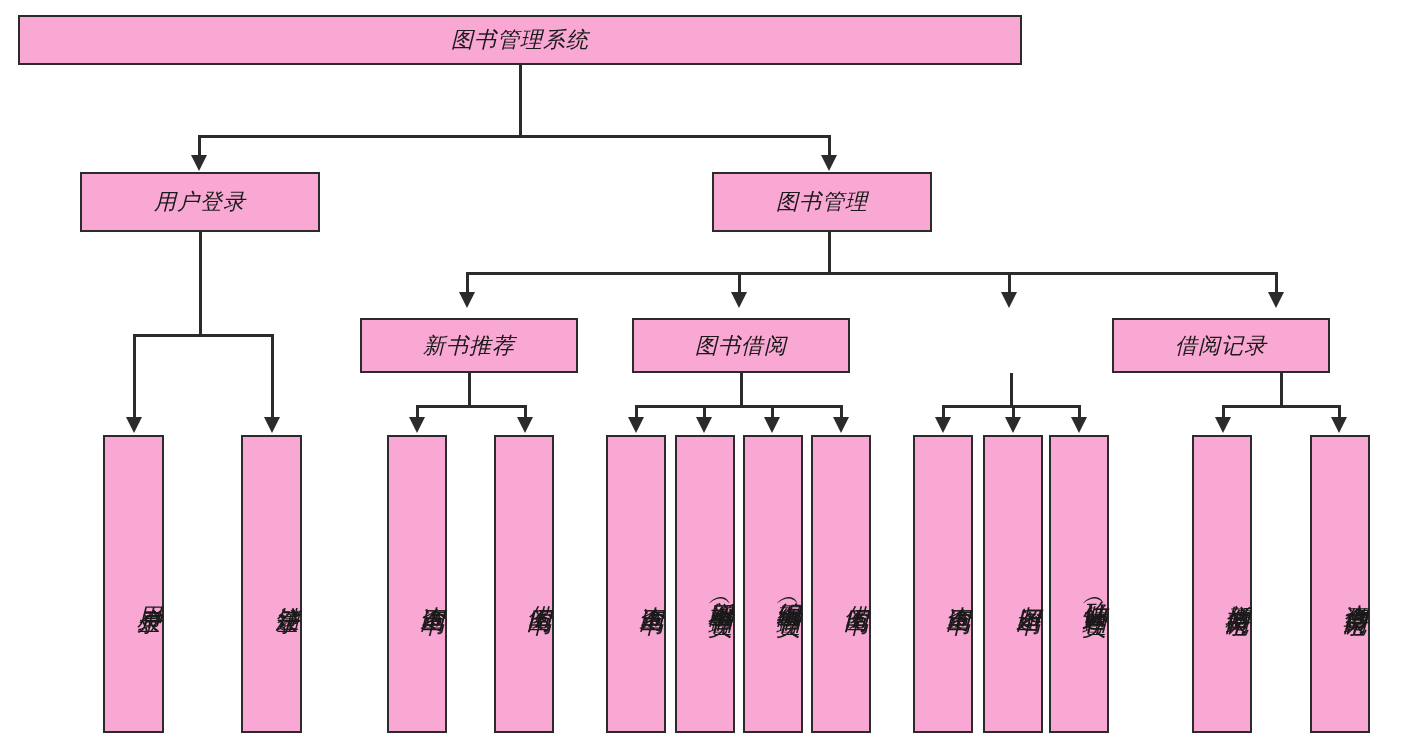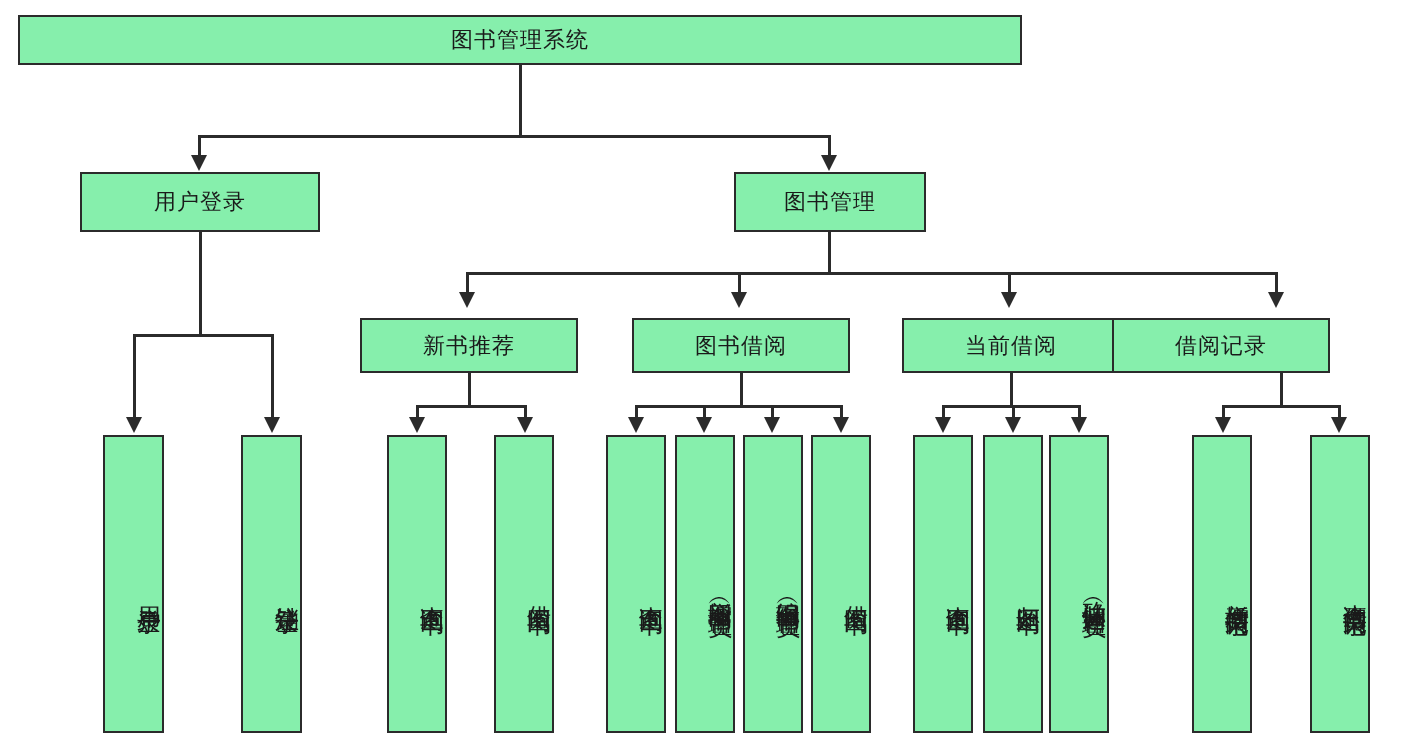--- a/index.html
+++ b/index.html
@@ -14,26 +14,27 @@
     position: relative;
     width: 1405px;
     height: 747px;
     background: #ffffff;
     overflow: hidden;
   }
   .node {
     position: absolute;
     box-sizing: border-box;
     border: 2px solid #2b2b2b;
-    background: #86efac;
+    background: #f9a8d4;
     display: flex;
     align-items: center;
     justify-content: center;
     color: #1a1a1a;
     text-align: center;
+    font-style: italic;
   }
   .node.h {
     font-size: 22px;
     letter-spacing: 1px;
   }
   .node.v {
     writing-mode: vertical-rl;
     text-orientation: upright;
     font-size: 24px;
     letter-spacing: 2px;
@@ -79,21 +80,21 @@
   <div class="line" style="left:519px; top:65px; width:3px; height:72px;"></div>
   <div class="line" style="left:198px; top:135px; width:633px; height:3px;"></div>
   <div class="line" style="left:198px; top:135px; width:3px; height:22px;"></div>
   <div class="arrow" style="left:191px; top:155px;"></div>
   <div class="line" style="left:828px; top:135px; width:3px; height:22px;"></div>
   <div class="arrow" style="left:821px; top:155px;"></div>
 
   <div class="node h" style="left:80px; top:172px; width:240px; height:60px;">
     <span>用户登录</span>
   </div>
-  <div class="node h" style="left:734px; top:172px; width:192px; height:60px;text-align:right;">
+  <div class="node h" style="left:712px; top:172px; width:220px; height:60px;text-align:right;">
     <span>图书管理</span>
   </div>
 
   <div class="line" style="left:199px; top:232px; width:3px; height:104px;"></div>
   <div class="line" style="left:133px; top:334px; width:141px; height:3px;"></div>
   <div class="line" style="left:133px; top:334px; width:3px; height:85px;"></div>
   <div class="arrow" style="left:126px; top:417px;"></div>
   <div class="line" style="left:271px; top:334px; width:3px; height:85px;"></div>
   <div class="arrow" style="left:264px; top:417px;"></div>
 
@@ -106,23 +107,20 @@
   <div class="line" style="left:1008px; top:272px; width:3px; height:22px;"></div>
   <div class="arrow" style="left:1001px; top:292px;"></div>
   <div class="line" style="left:1275px; top:272px; width:3px; height:22px;"></div>
   <div class="arrow" style="left:1268px; top:292px;"></div>
 
   <div class="node h" style="left:632px; top:318px; width:218px; height:55px;">
     <span>图书借阅</span>
   </div>
   <div class="node h" style="left:360px; top:318px; width:218px; height:55px;">
     <span>新书推荐</span>
-  </div>
-  <div class="node h" style="left:902px; top:318px; width:218px; height:55px;">
-    <span>当前借阅</span>
   </div>
   <div class="node h" style="left:1112px; top:318px; width:218px; height:55px;">
     <span>借阅记录</span>
   </div>
 
   <div class="line" style="left:468px; top:373px; width:3px; height:34px;"></div>
   <div class="line" style="left:416px; top:405px; width:111px; height:3px;"></div>
   <div class="line" style="left:416px; top:405px; width:3px; height:14px;"></div>
   <div class="arrow" style="left:409px; top:417px;"></div>
   <div class="line" style="left:524px; top:405px; width:3px; height:14px;"></div>

